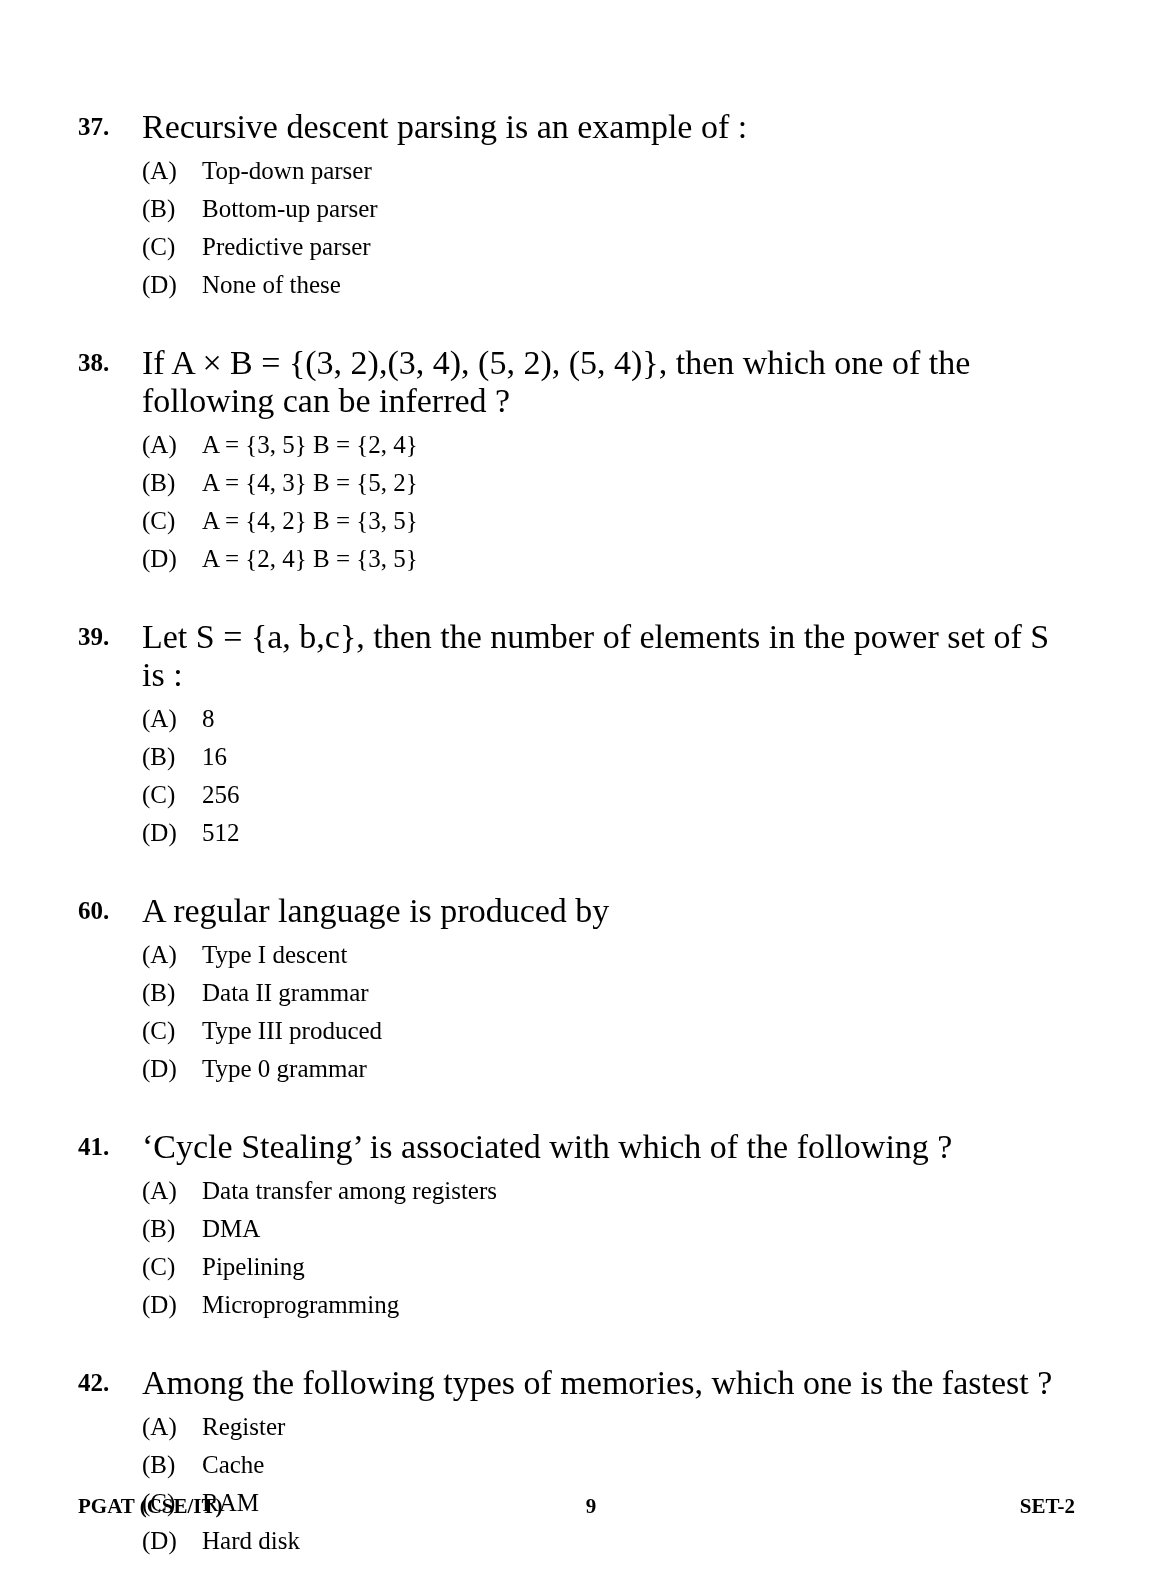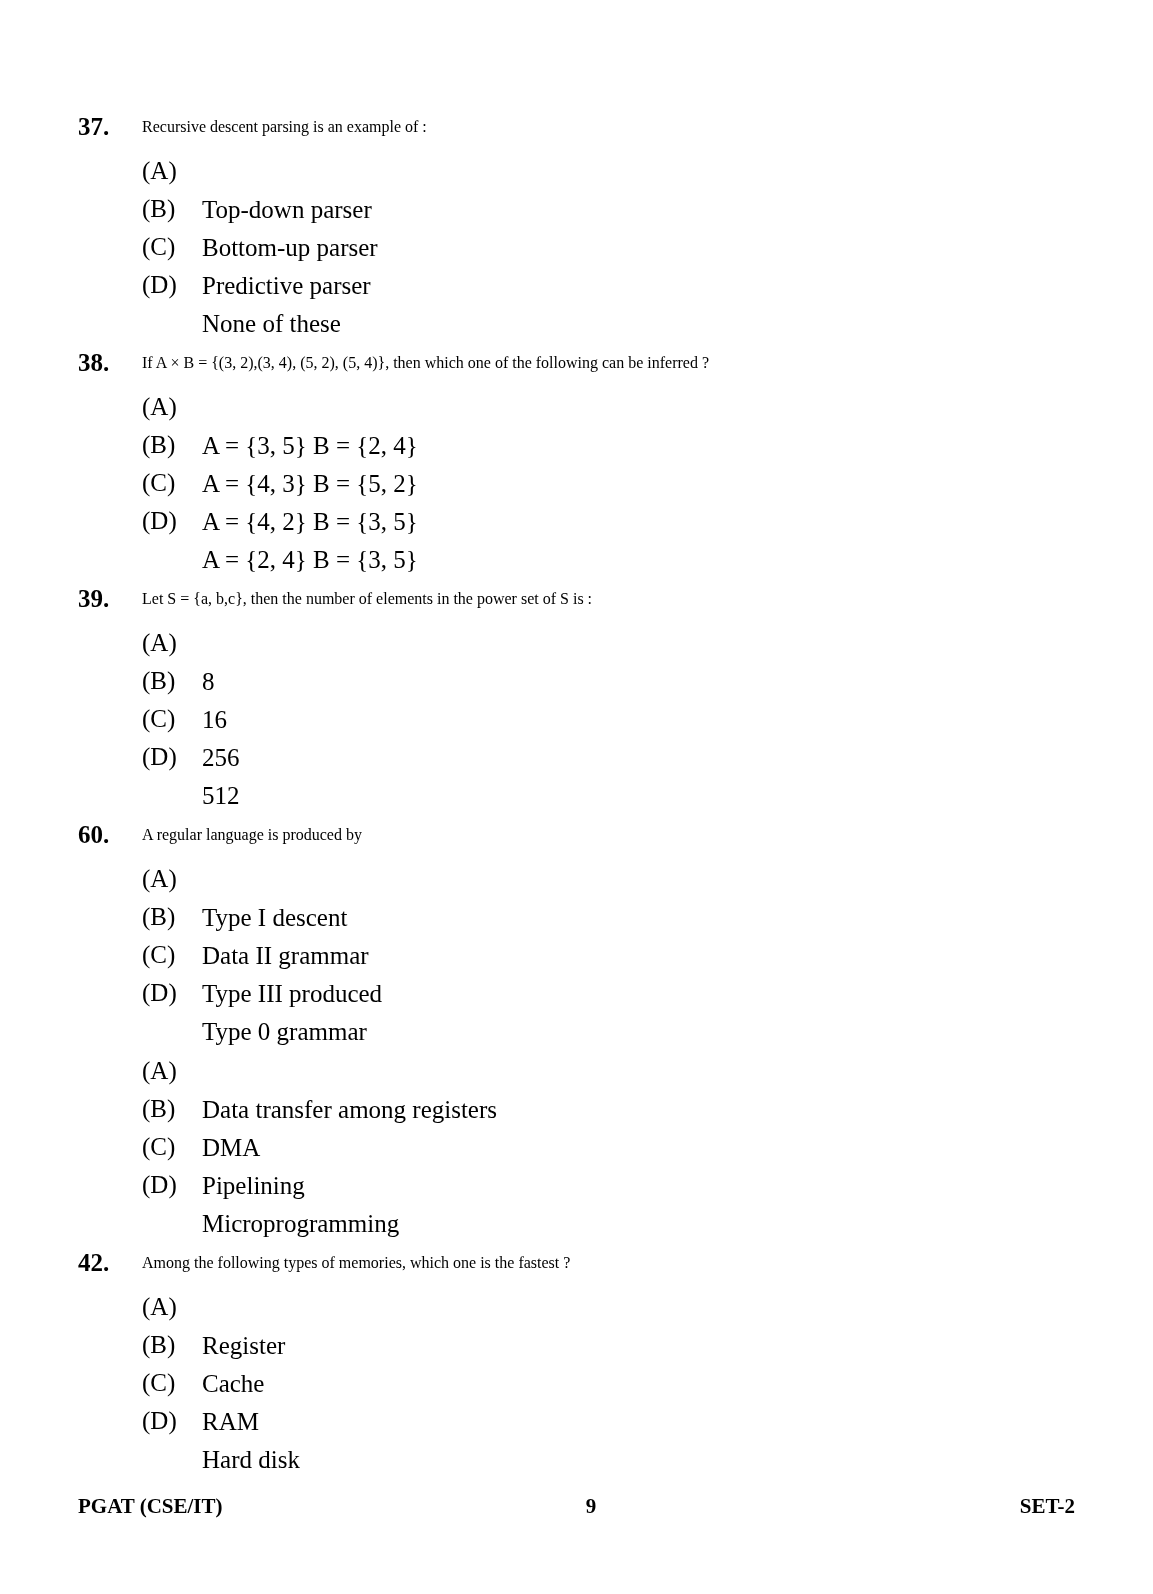--- a/index.html
+++ b/index.html
@@ -42,21 +42,21 @@
   }
   .q-number {
     flex: 0 0 auto;
     width: 64px;
     font-weight: bold;
     font-size: 25px;
     line-height: 38px;
   }
   .q-text {
     flex: 1 1 auto;
-    font-size: 16px;
+    font-size: 34px;
     line-height: 38px;
     white-space: pre-wrap;
   }
   .options {
     margin-top: 2px;
   }
   .option-row {
     display: flex;
     align-items: flex-start;
     height: 38px;
@@ -66,21 +66,20 @@
     width: 60px;
     margin-left: 64px;
     font-size: 25px;
     line-height: 38px;
   }
   .opt-text {
     flex: 1 1 auto;
     font-size: 25px;
     line-height: 38px;
     white-space: pre-wrap;
-    margin-top: 39px;
   }
   .footer {
     position: absolute;
     left: 78px;
     top: 1494px;
     width: 997px;
     display: flex;
     align-items: baseline;
     font-weight: bold;
     font-size: 21px;
@@ -200,20 +199,24 @@
           <div class="opt-text">Type III produced</div>
         </div>
         <div class="option-row">
           <div class="opt-label">(D)</div>
           <div class="opt-text">Type 0 grammar</div>
         </div>
       </div>
     </div>
 
     <div class="question-block">
+      <div class="q-head">
+        <div class="q-number">41.</div>
+        <div class="q-text">‘Cycle Stealing’ is associated with which of the following ?</div>
+      </div>
       <div class="options">
         <div class="option-row">
           <div class="opt-label">(A)</div>
           <div class="opt-text">Data transfer among registers</div>
         </div>
         <div class="option-row">
           <div class="opt-label">(B)</div>
           <div class="opt-text">DMA</div>
         </div>
         <div class="option-row">

